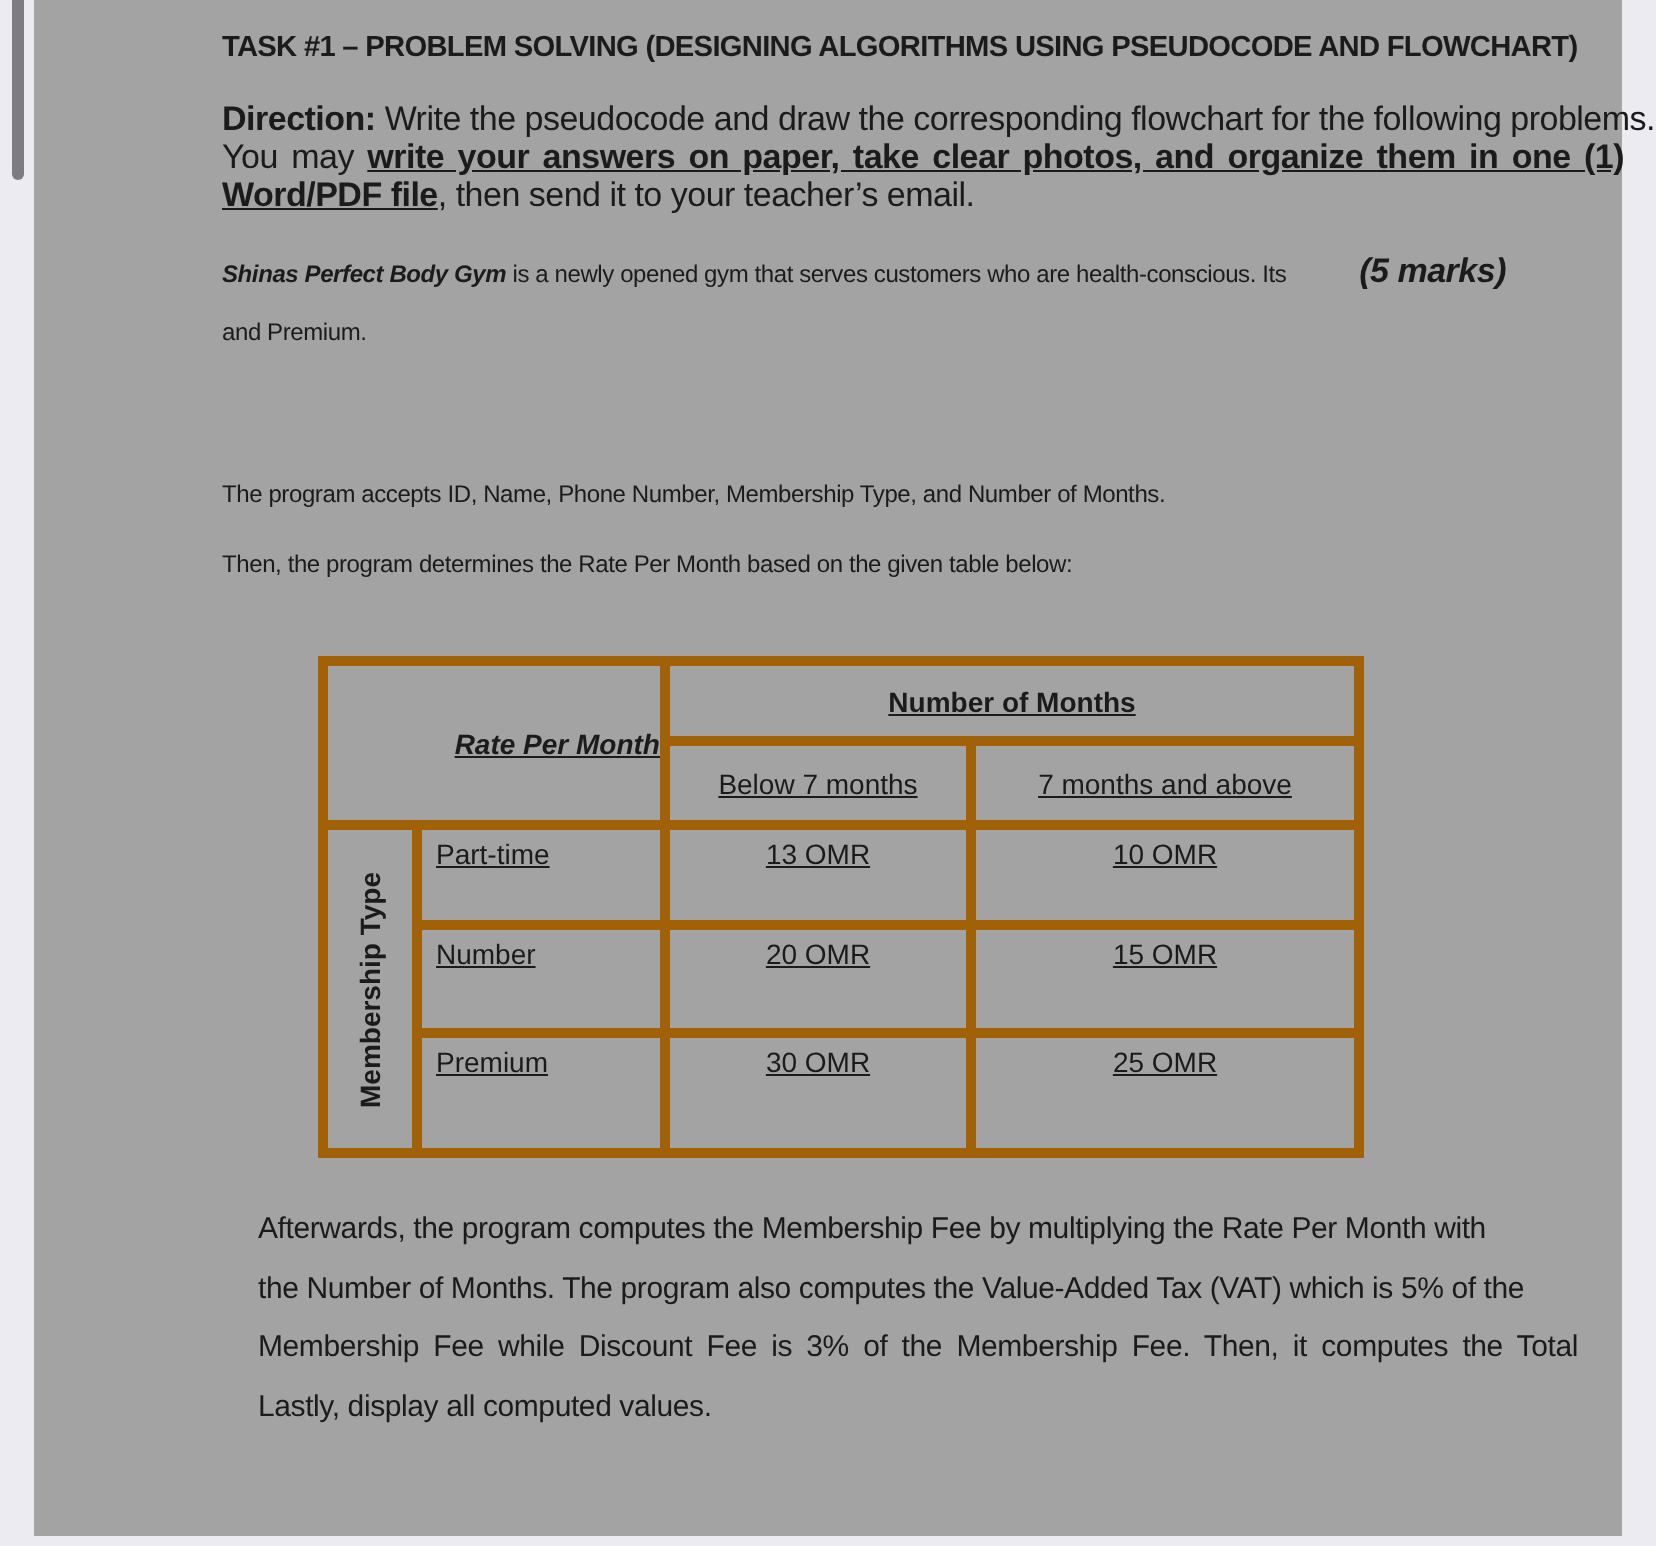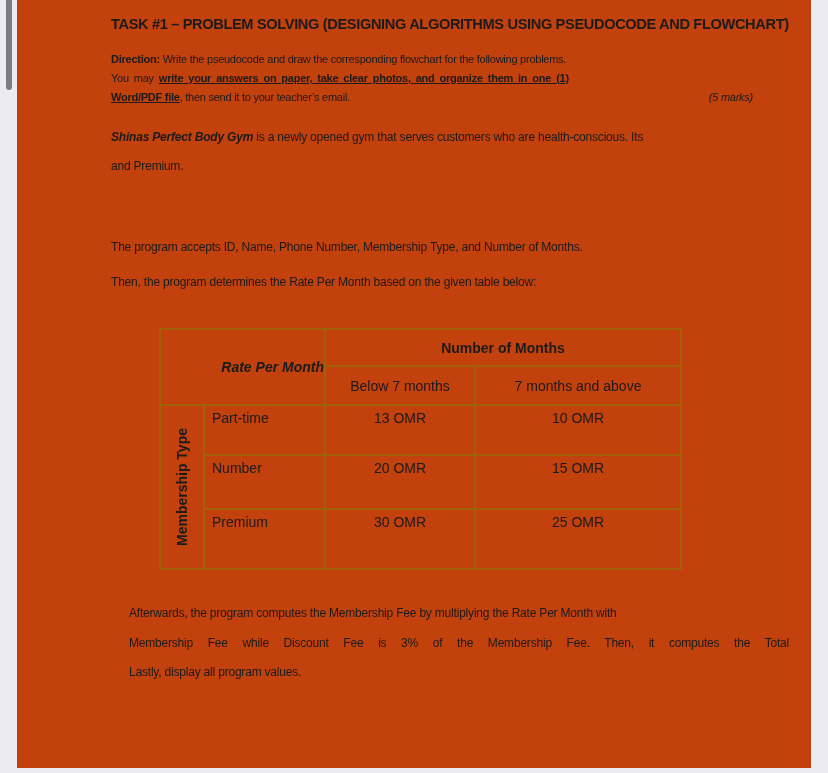--- a/index.html
+++ b/index.html
@@ -13,70 +13,71 @@
     .scrollbar-track {
       position: absolute; left: 0; top: 0; width: 16px; height: 773px;
       background: #ecebf1;
     }
     .scrollbar-thumb {
       position: absolute; left: 6px; top: 0; width: 6px; height: 90px;
       background: #7d7c83; border-radius: 0 0 3px 3px;
     }
     .page {
       position: absolute; left: 17px; top: 0; width: 794px; height: 768px;
-      background: #c2410c;
+      background: #a3a3a3;
     }
     .content { position: absolute; left: 94px; top: 0; width: 660px; }
     .title {
       position: absolute; top: 16px; left: 0; white-space: nowrap;
       font-size: 14.6px; font-weight: bold; letter-spacing: -0.35px;
     }
     .direction {
       position: absolute; top: 50px; left: 0; width: 650px;
-      font-size: 11px; line-height: 19px; letter-spacing: -0.25px;
+      font-size: 17px; line-height: 19px; letter-spacing: -0.25px;
     }
     .direction b { font-weight: bold; }
     .direction u { text-decoration: underline; font-weight: bold; }
     .direction .line { display: block; white-space: nowrap; position: relative; }
     .direction .marks {
-      position: absolute; right: 8px; font-style: italic; font-weight: normal;
+      position: absolute; right: 8px; font-style: italic; font-weight: bold; margin-top: 38px;
     }
     .para {
       position: absolute; left: 0; width: 665px;
       font-size: 12px; letter-spacing: -0.2px;
     }
     .para .line { display: block; white-space: nowrap; height: 29px; }
     .para .brand { font-weight: bold; font-style: italic; }
     table.rate {
       position: absolute; left: 142px; top: 328px;
       border-collapse: collapse; width: 523px;
       font-size: 14px;
     }
     table.rate td, table.rate th {
-      border: 2px solid #a16207; padding: 0; vertical-align: top;
+      border: 5px solid #a16207; padding: 0; vertical-align: top;
       font-weight: normal;
+      text-decoration: underline;
     }
     .corner {
       width: 155px; font-weight: bold !important; font-style: italic;
       text-align: right; padding-left: 8px !important; vertical-align: middle !important;
     }
     .nm-head { height: 35px; font-weight: bold !important; text-align: center; vertical-align: middle !important; }
     .sub-head { height: 37px; text-align: center; vertical-align: middle !important; }
     .vert-label {
       width: 42px; position: relative;
     }
     .vert-label span {
       position: absolute; left: 50%; top: 50%;
       transform: translate(-50%, -50%) rotate(-90deg);
       white-space: nowrap; font-weight: bold;
     }
     .type-cell { width: 112px; padding: 4px 0 0 7px !important; }
     .val-cell { text-align: center; padding-top: 4px !important; }
     .r1 { height: 50px; } .r2 { height: 54px; } .r3 { height: 60px; }
-    .para2 { position: absolute; left: 18px; top: 606px; width: 660px; font-size: 12px; letter-spacing: -0.2px; }
+    .para2 { position: absolute; left: 18px; top: 606px; width: 660px; font-size: 15px; letter-spacing: -0.2px; }
     .para2 .line { display: block; height: 29.5px; white-space: nowrap; }
     .para2 .just { text-align: justify; text-align-last: justify; white-space: normal; }
   </style>
 </head>
 <body>
 
 <div class="scrollbar-track">
   <div class="scrollbar-thumb"></div>
 </div>
 
@@ -131,16 +132,17 @@
     <tr class="r3">
       <td class="type-cell">Premium</td>
       <td class="val-cell">30 OMR</td>
       <td class="val-cell">25 OMR</td>
     </tr>
   </tbody>
     </table>
 
   <div class="para2" style="left:112px">
     <span class="line">Afterwards, the program computes the Membership Fee by multiplying the Rate Per Month with</span>
+    <span class="line">the Number of Months. The program also computes the Value-Added Tax (VAT) which is 5% of the</span>
     <span class="line just">Membership Fee while Discount Fee is 3% of the Membership Fee. Then, it computes the Total</span>
-    <span class="line">Lastly, display all program values.</span>
+    <span class="line">Lastly, display all computed values.</span>
   </div>
 </div>
 
 </body></html>

